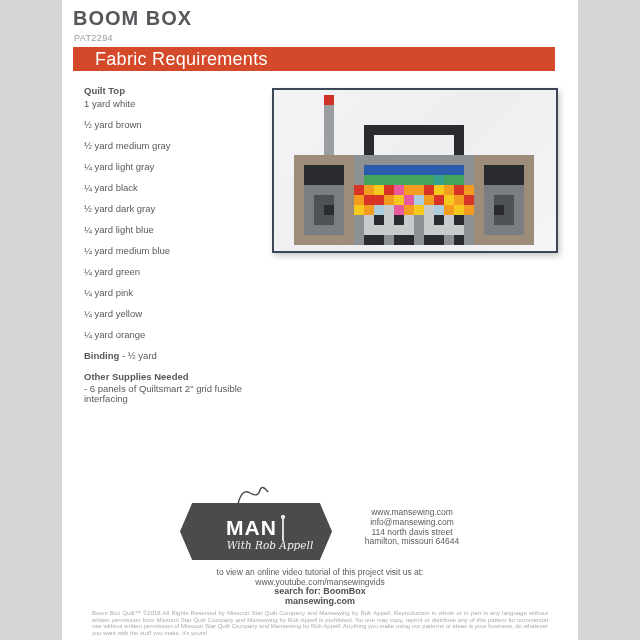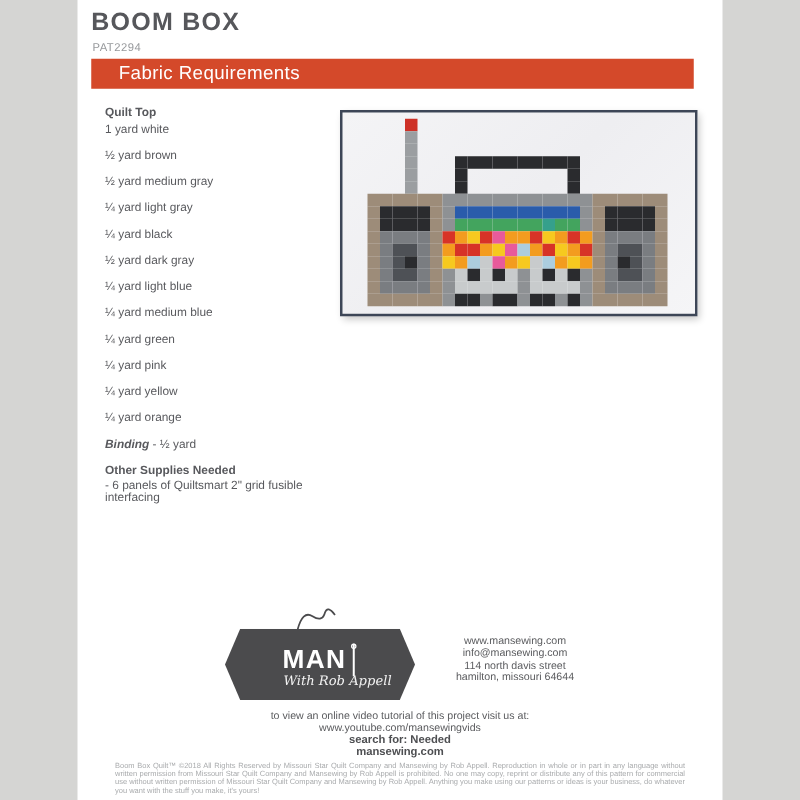--- a/index.html
+++ b/index.html
@@ -19,29 +19,29 @@
   }
   .pat{
     position:absolute;left:12px;top:33px;
     font-size:9px;color:#97999c;letter-spacing:0.4px;
   }
   .banner{
     position:absolute;left:11px;top:47px;width:482px;height:24px;
   }
   .banner-label{
     position:absolute;left:22px;top:0;line-height:24px;
-    color:#ffffff;font-size:15px;letter-spacing:0.3px;
+    color:#ffffff;font-size:18px;letter-spacing:0.3px;
   }
   .fabric{
     position:absolute;left:22px;top:86px;width:190px;
     color:#58595d;font-size:9.5px;line-height:10px;
   }
   .fab-head{font-weight:bold;margin-bottom:3px;}
   .fab-item{margin-bottom:11px;}
-  .fab-item b{font-weight:bold;font-style:italic;}
+  .fab-item b{font-weight:bold;}
   .other-head{font-weight:bold;margin-top:8px;margin-bottom:2px;}
   
   .quilt{
     position:absolute;left:210px;top:88px;width:286px;height:165px;
     box-sizing:border-box;border:2px solid #3d4657;
     box-shadow:2px 3px 6px rgba(0,0,0,0.22);
     background:linear-gradient(135deg,#f4f4f6 0%,#eeeef1 50%,#f5f5f7 100%);
   }
   .pixgrid{
     position:absolute;left:10px;top:5px;
@@ -528,20 +528,20 @@
     <div class="contact">
         <div>www.mansewing.com</div>
         <div>info@mansewing.com</div>
         <div>114 north davis street</div>
         <div>hamilton, missouri 64644</div>
       </div>
 
     <div class="cta">
       <div class="l1">to view an online video tutorial of this project visit us at:</div>
       <div class="l2">www.youtube.com/mansewingvids</div>
-      <div class="l3">search for: Needed</div>
+      <div class="l3">search for: BoomBox</div>
       <div class="l4">mansewing.com</div>
     </div>
 
     <div class="legal">Boom Box Quilt™ ©2018 All Rights Reserved by Missouri Star Quilt Company and Mansewing by Rob Appell. Reproduction in whole or in part in any language without written permission from Missouri Star Quilt Company and Mansewing by Rob Appell is prohibited. No one may copy, reprint or distribute any of this pattern for commercial use without written permission of Missouri Star Quilt Company and Mansewing by Rob Appell. Anything you make using our patterns or ideas is your business, do whatever you want with the stuff you make, it's yours!</div>
 
   </div>
 </div>
 
 </body></html>

